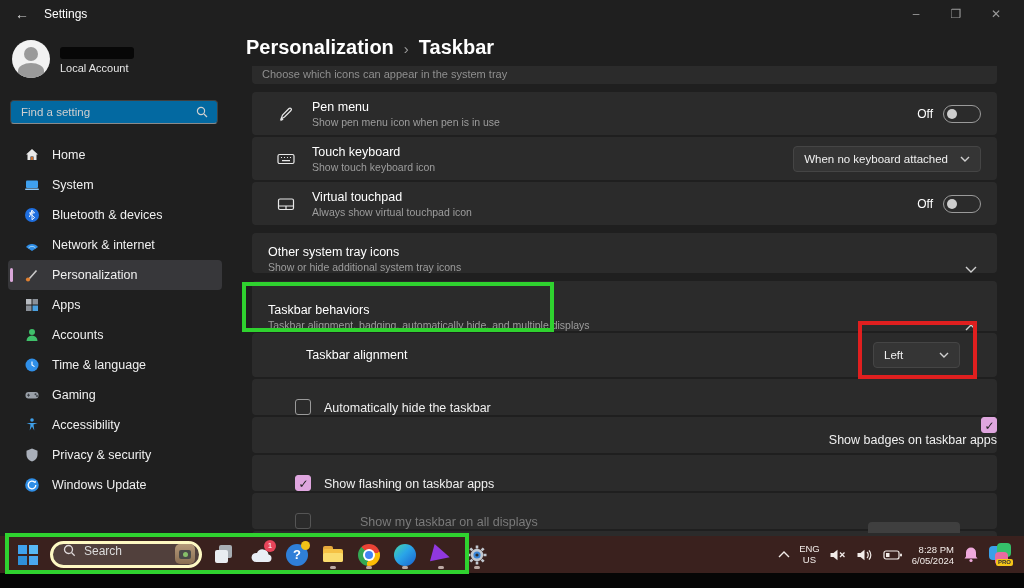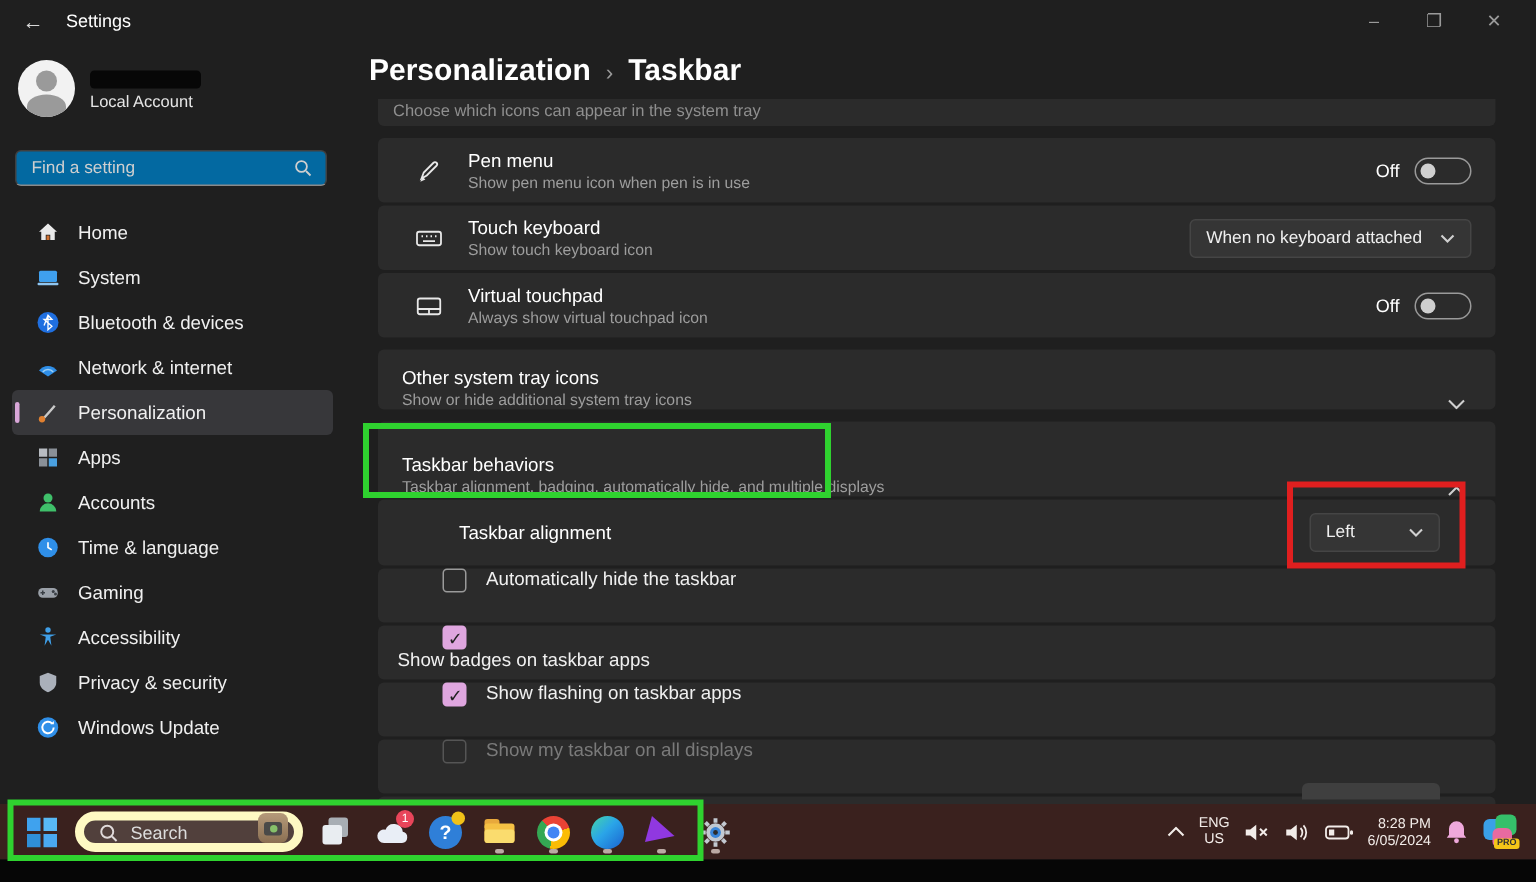--- a/index.html
+++ b/index.html
@@ -51,40 +51,40 @@
   .dropdown { height:26px; background:#353535; border:1px solid #454545; border-radius:4px; display:flex; align-items:center; padding:0 10px; gap:12px; color:#f0f0f0; font-size:11.5px; }
 
   .exprow { display:flex; align-items:flex-end; }
   .exprow .etext { margin-left:16px; }
   .exprow .chev { margin-left:auto; margin-right:20px; }
 
   .alignrow { display:flex; align-items:center; }
   .alignrow .albl { margin-left:54px; color:#ffffff; font-size:12.5px; }
   .aligndd { position:absolute; right:37px; top:9px; width:87px; justify-content:space-between; }
 
-  .cbrow { display:flex; align-items:flex-start; }
+  .cbrow { display:flex; align-items:flex-end; }
   .cbox { width:16px; height:16px; border-radius:3px; margin-left:43px; border:1px solid #9a9a9a; flex:0 0 16px; position:relative; }
   .cbox.checked { background:#dfa6df; border-color:#dfa6df; }
   .cbox.checked::after { content:"✓"; position:absolute; left:2.5px; top:0.5px; color:#222; font-size:12px; font-weight:bold; }
   .cbox.disabled { border-color:#555; }
   .cblbl { margin-left:13px; color:#f0f0f0; font-size:12.5px; }
   .cblbl.dis { color:#7a7a7a; }
   .dd-sliver { position:absolute; right:37px; top:2px; width:92px; height:11px; background:#3f3f3f; border-radius:4px 4px 0 0; }
 
   
   .anno { position:absolute; pointer-events:none; }
   .anno.green { border:4px solid #2fd22f; }
   .anno.red { border:4px solid #e01f1f; }
 
   
   .taskbar { position:absolute; left:0; top:536px; width:1024px; height:37px; background:#3a211e; display:flex; align-items:center; }
   .bottom-strip { position:absolute; left:0; top:573px; width:1024px; height:15px; background:#060606; }
   .tb-left { display:flex; align-items:center; height:100%; }
   .startbtn { width:24px; height:24px; margin-left:16px; display:flex; align-items:center; justify-content:center; }
-  .searchpill { margin-left:10px; width:152px; height:27px; background:#51403c; border:6px solid #fef9c3; border-radius:14px; display:flex; align-items:flex-end; }
+  .searchpill { margin-left:10px; width:152px; height:27px; background:#51403c; border:3px solid #fef9c3; border-radius:14px; display:flex; align-items:flex-start; }
   .searchpill .sg { margin-left:10px; }
   .searchpill span { margin-left:8px; flex:1; color:#dcdcdc; font-size:12px; }
   .searchpill .cam { margin-right:4px; width:20px; height:20px; border-radius:5px; background:linear-gradient(#b59a7a,#8a6f52); position:relative; }
   .cam .cbody { position:absolute; left:4px; top:6px; width:12px; height:9px; background:#4a4a48; border-radius:2px; }
   .cam .clens { position:absolute; left:8px; top:8px; width:5px; height:5px; border-radius:50%; background:#86c06a; }
   .tbicons { display:flex; align-items:center; margin-left:10px; gap:10px; }
   .tbi { width:26px; height:30px; position:relative; display:flex; align-items:center; justify-content:center; }
   .tbi .rundot { position:absolute; bottom:1px; left:10px; width:6px; height:2.5px; border-radius:2px; background:#bba9a4; }
   .taskview .sq1 { position:absolute; left:7px; top:5px; width:13px; height:13px; background:#a8aeb4; border-radius:2px; }
   .taskview .sq2 { position:absolute; left:3px; top:10px; width:13px; height:13px; background:#e9edf1; border-radius:2px; }
@@ -331,21 +331,21 @@
     <span class="cblbl">Automatically hide the taskbar</span>
   </div>
   <div class="card cbrow" style="top:417px; height:36px;flex-direction:column;">
     <div class="cbox checked"></div>
     <span class="cblbl">Show badges on taskbar apps</span>
   </div>
   <div class="card cbrow" style="top:455px; height:36px;">
     <div class="cbox checked"></div>
     <span class="cblbl">Show flashing on taskbar apps</span>
   </div>
-  <div class="card cbrow" style="top:493px; height:36px;">
+  <div class="card cbrow" style="top:493px; height:36px;gap:36px;">
     <div class="cbox disabled"></div>
     <span class="cblbl dis">Show my taskbar on all displays</span>
   </div>
 
   <div class="card" style="top:531px; height:5px; border-radius:4px 4px 0 0; overflow:visible;">
     <div class="dd-sliver" style="top:-9px;"></div>
   </div>
 
   <div class="taskbar">
     <div class="tb-left">

